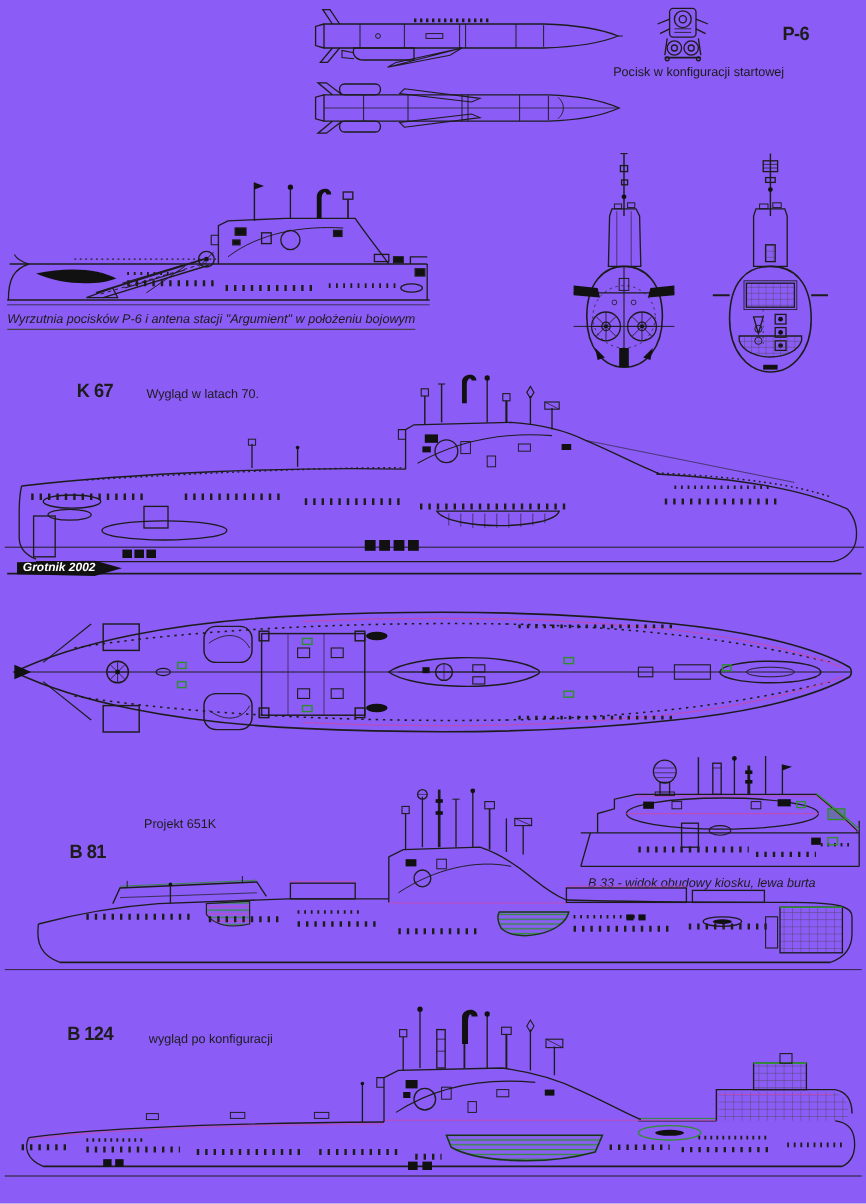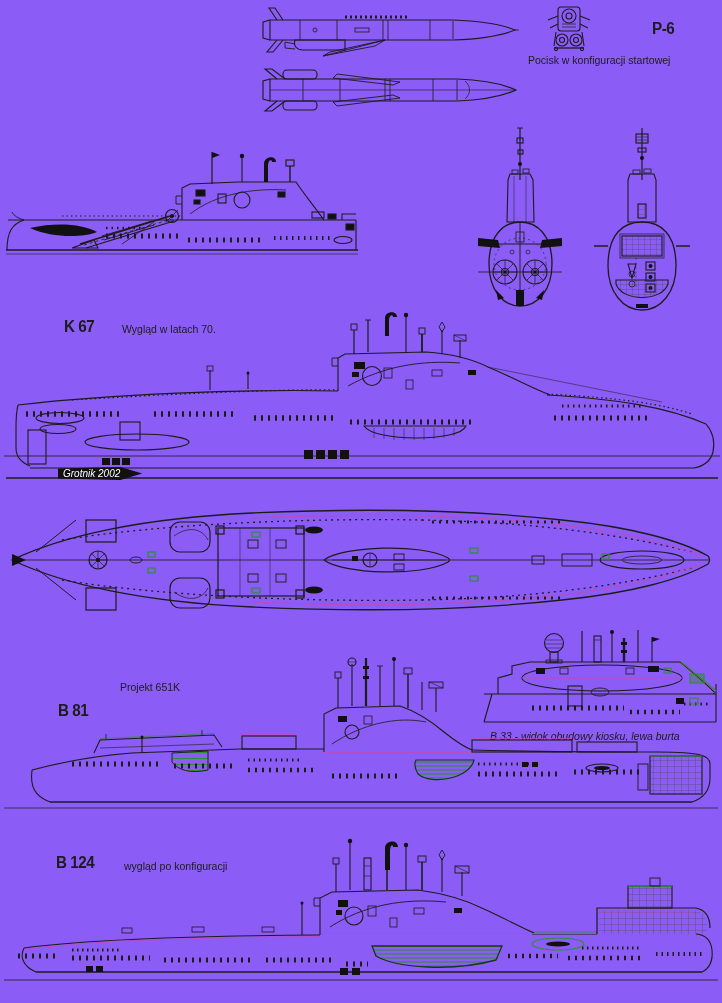--- a/index.html
+++ b/index.html
@@ -10,24 +10,23 @@
   .abs{position:absolute;}
   svg{display:block;overflow:visible;}
   .lbl{
     font-weight:bold;font-size:16px;letter-spacing:-0.5px;
     transform:scaleX(0.95);transform-origin:left center;white-space:nowrap;
   }
   .note{font-size:10.5px;white-space:nowrap;}
   .cap{font-size:10.5px;font-style:italic;white-space:nowrap;}
   .cap-underline{border-bottom:1px solid #444;padding-bottom:2px;}
   .watermark{
-    background:#111;color:#fff;font-size:10px;font-weight:normal;font-style:italic;
+    background:#111;color:#fff;font-size:10px;font-weight:bold;font-style:italic;
     padding:1px 22px 1px 5px;white-space:nowrap;
     clip-path:polygon(0 12%,74% 0,100% 50%,74% 100%,0 88%);
-    margin-left:44px;
   }
 </style>
 </head>
 <body>
 
 <div class="sheet">
 
   <svg class="abs" style="left:225px;top:0px" width="295" height="60" viewBox="0 0 295 60">
     <g stroke="#1c1c1c" fill="none" stroke-width="1.1">
       <path d="M45,20 H228 C258,21 278,25 290,30 C278,35 258,39 228,40 H45 Z"></path>
@@ -73,21 +72,21 @@
         <circle cx="24" cy="36" r="2.5"></circle>
       <circle cx="38" cy="36" r="6"></circle>
         <circle cx="38" cy="36" r="2.5"></circle>
       <path d="M16,44 H46" stroke-width="1.3"></path>
       <circle cx="18" cy="45" r="1.6"></circle>
         <circle cx="44" cy="45" r="1.6"></circle>
     </g>
   </svg>
 
   <div class="abs lbl" style="left:652px;top:20px">P-6</div>
-  <div class="abs note" style="left:528px;top:54px">Pocisk w konfiguracji startowej</div>
+  <div class="abs note" style="left:511px;top:54px">Pocisk w konfiguracji startowej</div>
 
   <svg class="abs" style="left:2px;top:144px" width="360" height="114" viewBox="0 0 360 114">
     <g stroke="#1c1c1c" fill="none" stroke-width="1.1">
       <path d="M6,76 H354" stroke-width="1.2"></path>
       <path d="M4,106 H356" stroke-width="1.4"></path>
       <path d="M4,110 H356" stroke-width="0.6"></path>
       <path d="M22,76 C10,80 5,88 5,106"></path>
       <path d="M22,76 C16,74 12,72 10,68" stroke-width="0.9"></path>
       <path d="M354,76 V106 M340,76 V70 H354"></path>
       <ellipse cx="341" cy="96" rx="9" ry="3.5"></ellipse>
@@ -121,20 +120,21 @@
       <path d="M240,38 V14"></path>
       <circle cx="240" cy="12" r="2.2" fill="#111" stroke="none"></circle>
       <path d="M262,38 V20 C262,12 274,11 274,18 L270,18 C270,15 266,15.5 266,22 V38 Z" fill="#111" stroke="none"></path>
       <path d="M288,38 V22" stroke-width="1.4"></path>
       <rect x="284" y="16" width="8" height="6"></rect>
       <rect x="310" y="68" width="12" height="6"></rect>
       <rect x="326" y="70" width="8" height="5" fill="#111"></rect>
       <path d="M60,72 H178" stroke-width="1" stroke-dasharray="1.5 3"></path>
     </g>
   </svg>
+  <div class="abs cap cap-underline" style="left:6px;top:260px">Wyrzutnia pocisków P-6 i antena stacji "Argumient" w położeniu bojowym</div>
 
   <svg class="abs" style="left:476px;top:124px" width="88" height="190" viewBox="0 0 88 190">
     <g stroke="#1c1c1c" fill="none" stroke-width="1.1">
       <path d="M44,4 V56" stroke-width="1.2"></path>
       <path d="M41,4 H47" stroke-width="0.9"></path>
       <rect x="41" y="14" width="6" height="5"></rect>
         <rect x="42" y="26" width="5" height="4"></rect>
       <circle cx="44" cy="40" r="2" fill="#111" stroke="none"></circle>
       <path d="M32,56 L34,50 L54,50 L57,56 L58,98 L31,98 Z"></path>
       <path d="M38,52 V98 M50,52 V98" stroke-width="0.5"></path>

